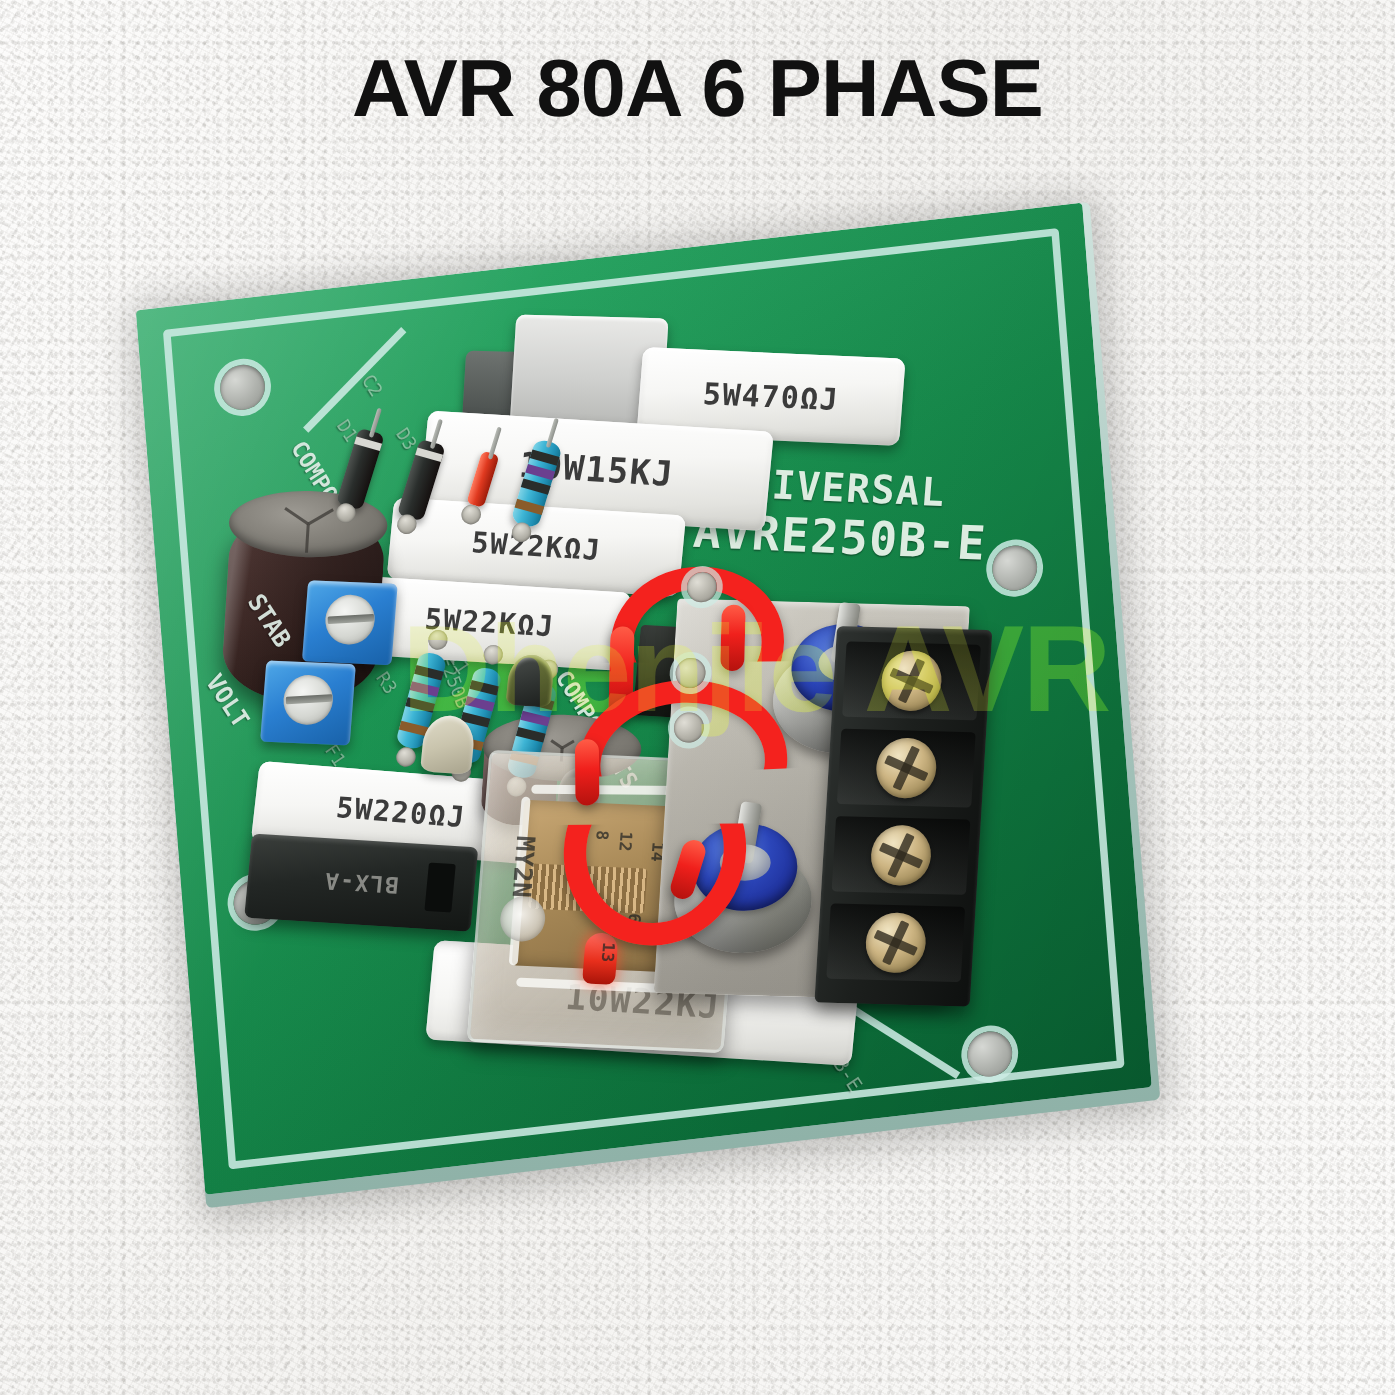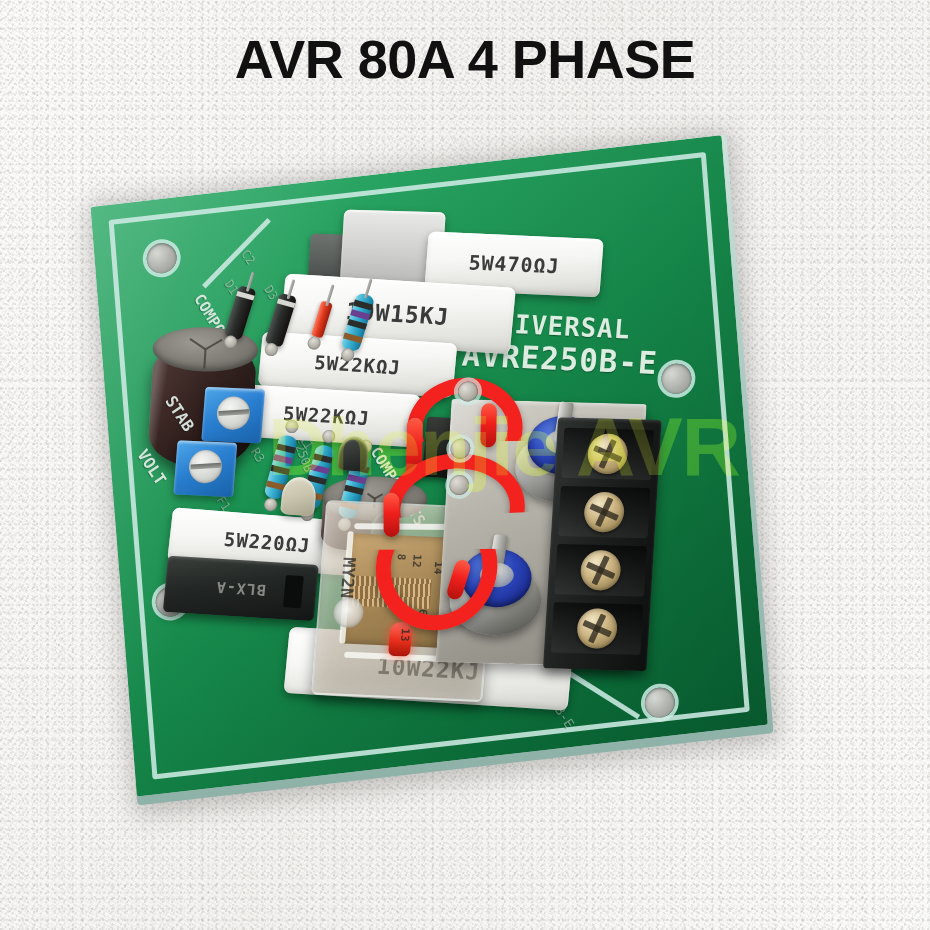--- a/index.html
+++ b/index.html
@@ -455,21 +455,21 @@
   }
 </style>
 </head>
 <body>
 
 <div id="stage">
 
   <div class="bg-texture"></div>
   <div class="bg-grain"></div>
 
-  <div class="title">AVR 80A 4 PHASE</div>
+  <div class="title">AVR 80A 6 PHASE</div>
 
   <div id="board-wrap">
     <div class="board">
       <div class="pcb-shadow"></div>
       <div class="pcb-edge"></div>
 
       <div class="pcb">
 
         <div class="silk-border"></div>
         <div class="silk-notch" style="left:96px; top:60px; width:92px; transform:rotate(-40deg);"></div>

